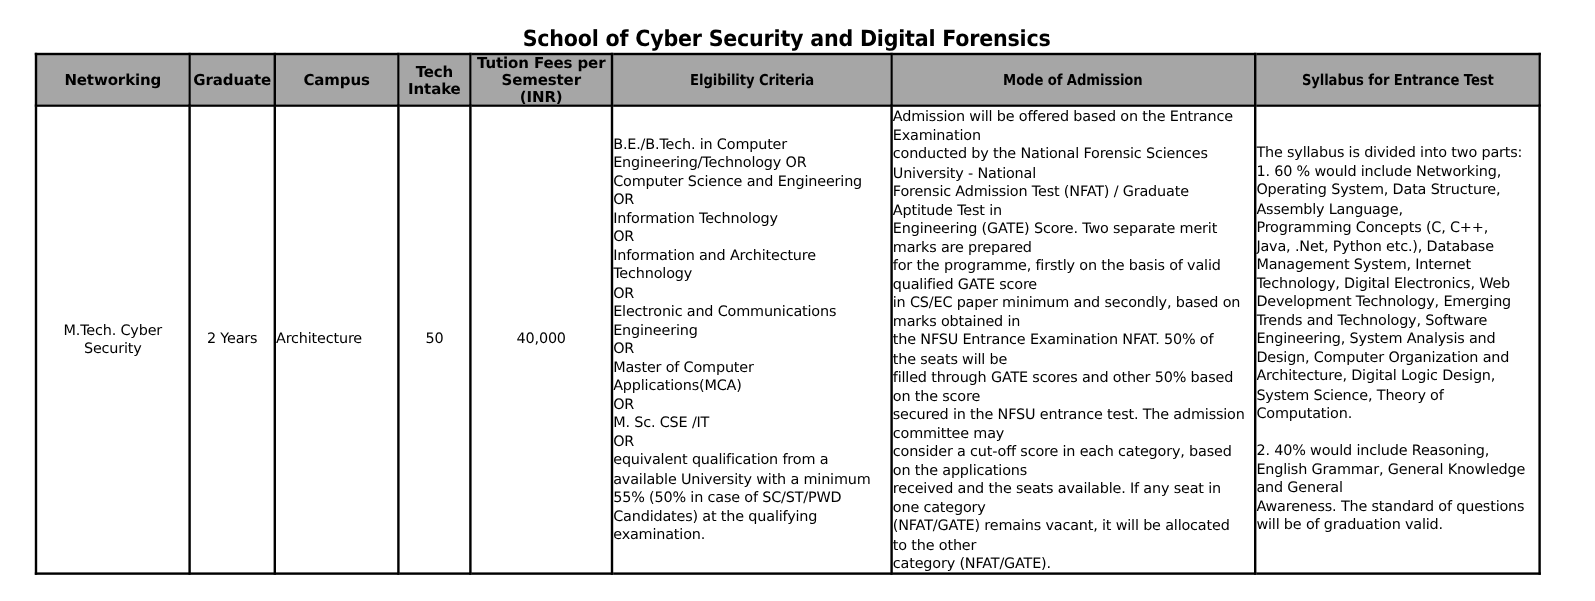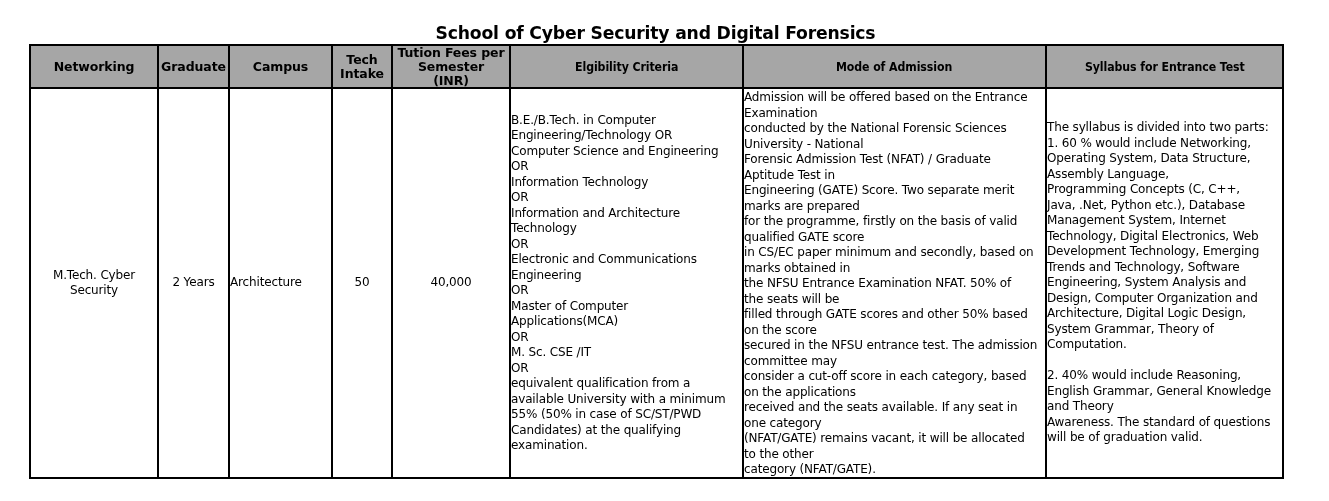--- a/index.html
+++ b/index.html
@@ -198,27 +198,27 @@
             <span class="ln">Assembly Language,</span>
             <span class="ln">Programming Concepts (C, C++,</span>
             <span class="ln">Java, .Net, Python etc.), Database</span>
             <span class="ln">Management System, Internet</span>
             <span class="ln">Technology, Digital Electronics, Web</span>
             <span class="ln">Development Technology, Emerging</span>
             <span class="ln">Trends and Technology, Software</span>
             <span class="ln">Engineering, System Analysis and</span>
             <span class="ln">Design, Computer Organization and</span>
             <span class="ln">Architecture, Digital Logic Design,</span>
-            <span class="ln">System Grammar, Theory of</span>
+            <span class="ln">System Science, Theory of</span>
             <span class="ln">Computation.</span>
           </div>
         <span class="gap"></span>
         <div id="syl-lines-2">
             <span class="ln">2. 40% would include Reasoning,</span>
             <span class="ln">English Grammar, General Knowledge</span>
-            <span class="ln">and Theory</span>
+            <span class="ln">and General</span>
             <span class="ln">Awareness. The standard of questions</span>
             <span class="ln">will be of graduation valid.</span>
           </div>
       </td>
     </tr>
   </tbody>
 </table>
 
 </body></html>

